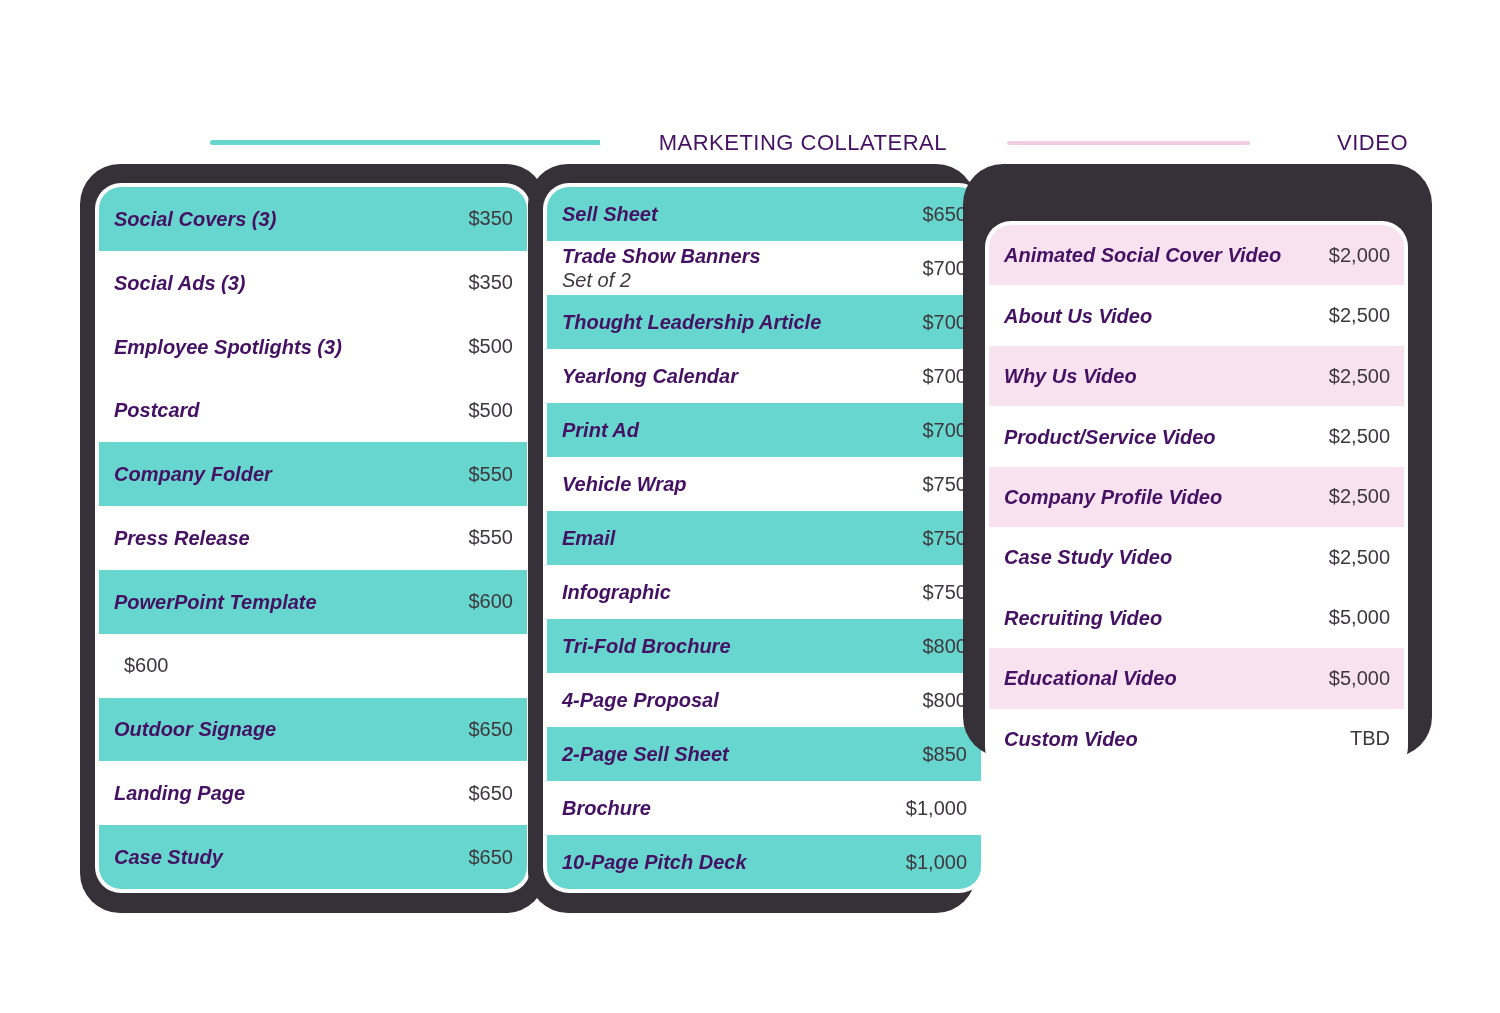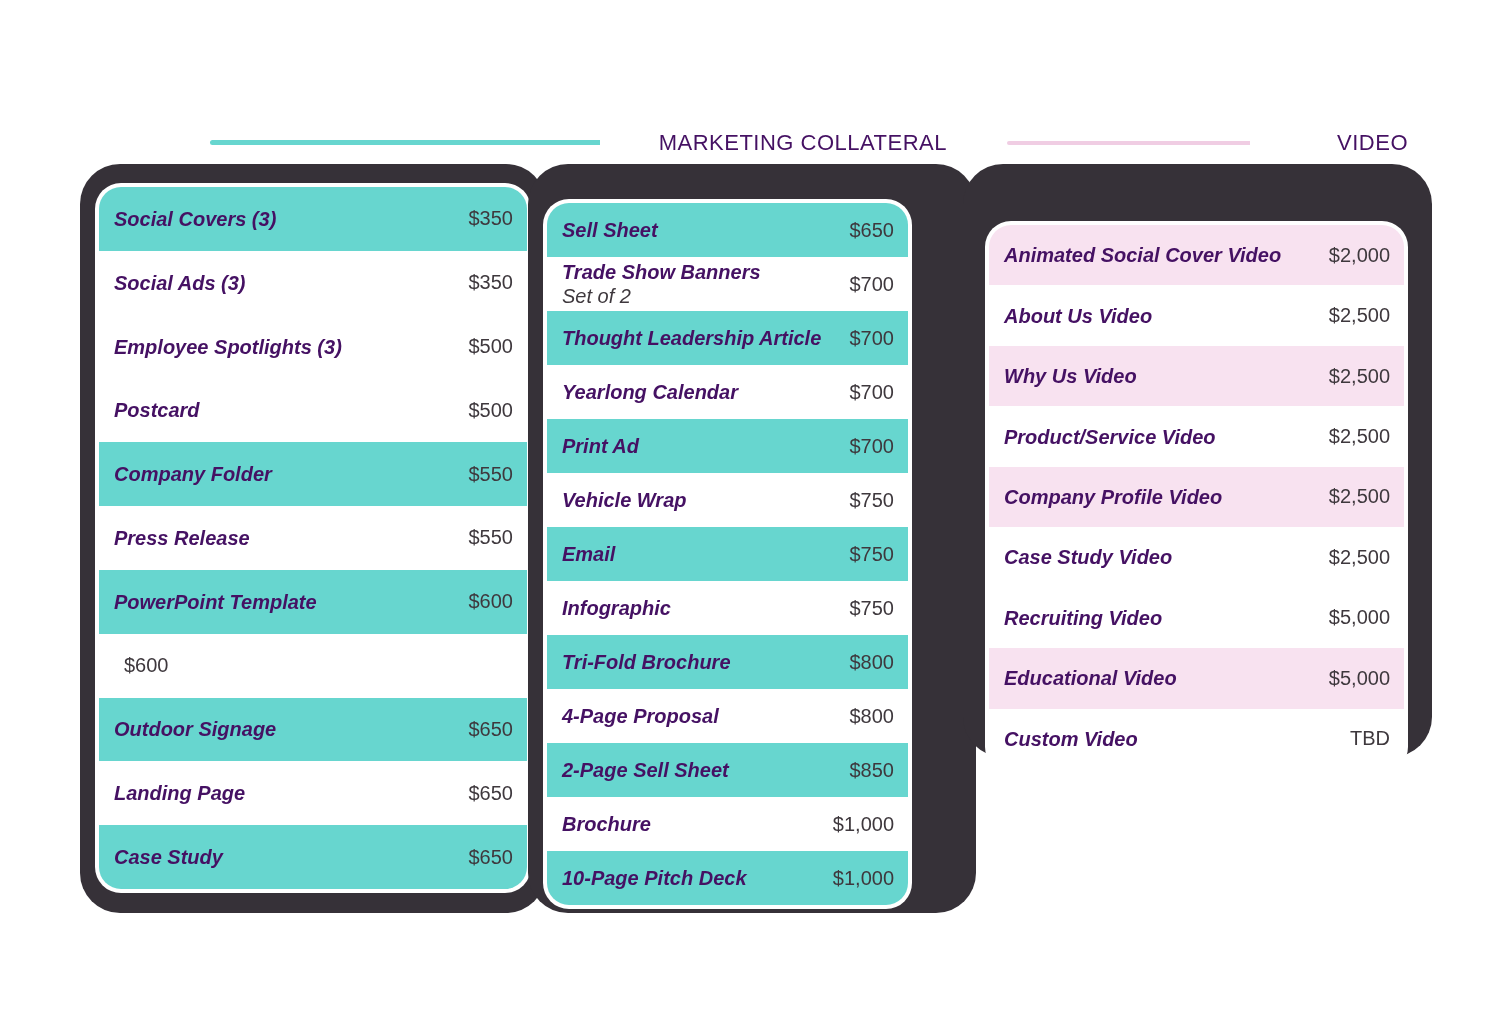--- a/index.html
+++ b/index.html
@@ -26,21 +26,21 @@
   .lbl-video{left:1250px;width:158px;}
 
   
   .card{position:absolute;background:var(--dark);border-radius:40px;}
   .card-1{left:80px;top:164px;width:466px;height:749px;}
   .card-2{left:528px;top:164px;width:448px;height:749px;}
   .card-3{left:963px;top:164px;width:469px;height:593px;}
 
   .inner{position:absolute;background:var(--white);border-radius:26px;padding:4px;}
   .card-1 .inner{left:15px;top:19px;width:436px;height:710px;}
-  .card-2 .inner{left:15px;top:19px;width:369px;height:710px;margin-top:16px;}
+  .card-2 .inner{left:15px;top:19px;width:442px;height:710px;}
   .card-3 .inner{left:22px;top:19px;width:423px;height:552px;margin-top:38px;}
 
   .stripes{height:100%;border-radius:22px;overflow:hidden;display:flex;flex-direction:column;}
 
   .row{flex:1;display:flex;align-items:center;justify-content:space-between;
        padding:0 14px 0 15px;background:var(--white);}
   .row.alt-teal{background:var(--teal);}
   .row.alt-pink{background:var(--pink);}
 
   .label-wrap{display:flex;flex-direction:column;justify-content:center;font-style:italic;}

